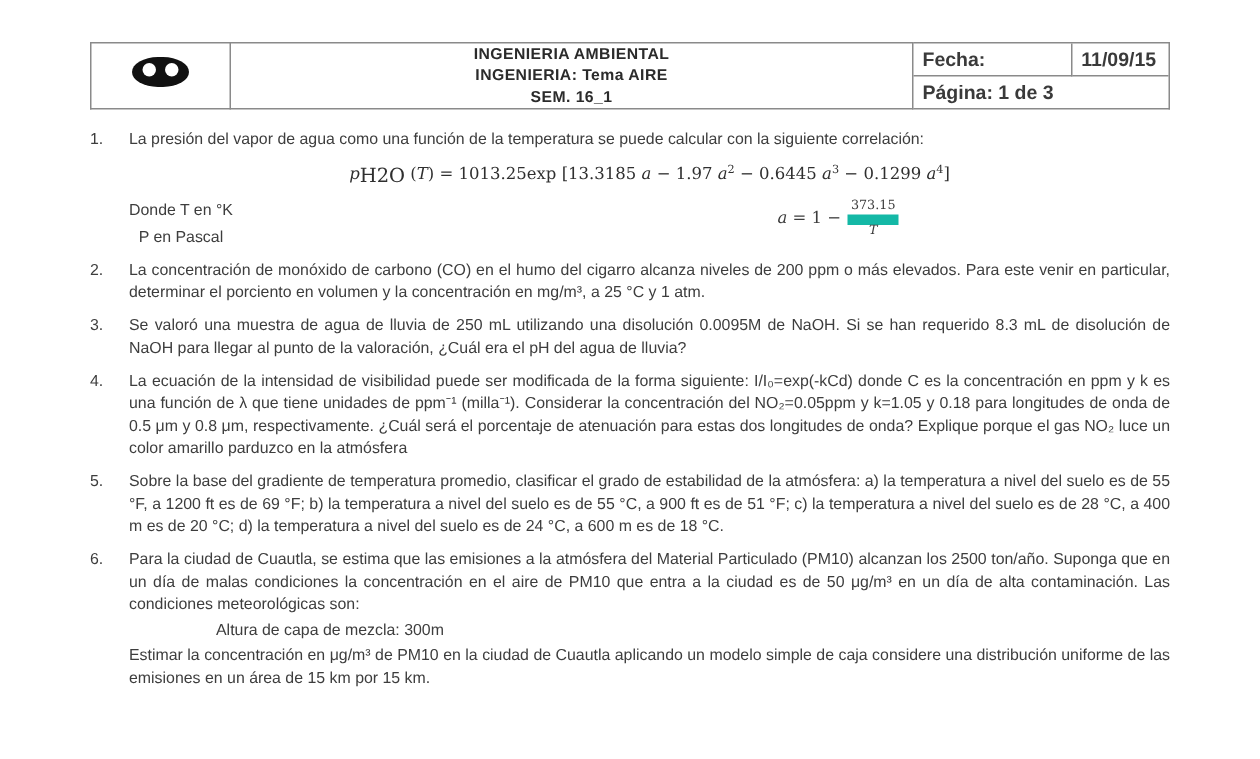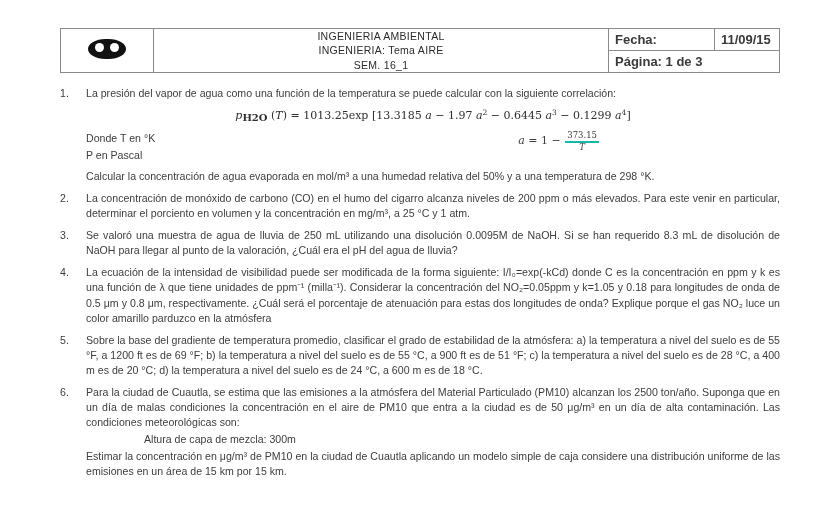--- a/index.html
+++ b/index.html
@@ -56,21 +56,21 @@
     height: 9px;
     background: #fff;
     border-radius: 50%;
   }
   .logo-shape:before { left: 7px; }
   .logo-shape:after  { right: 7px; }
 
   .hdr-center {
     text-align: center;
     font-size: 10.5px;
-    font-weight: normal;
+    font-weight: bold;
     letter-spacing: .3px;
     line-height: 1.35;
     padding: 3px 4px;
     color: #2b2b2b;
   }
   .hdr-center div { white-space: nowrap; }
 
   .hdr-right {
     width: 170px;
     padding: 0;
@@ -121,39 +121,39 @@
 
   
   .formula {
     text-align: center;
     font-family: "DejaVu Serif", serif;
     font-size: 11px;
     margin: 7px 0 6px 0;
     color: #2f2f2f;
   }
   .it { font-style: italic; }
-  .sub { font-size: 10px; vertical-align: -2px; font-weight: bold; }
+  .sub { font-size: 13px; vertical-align: -2px; }
   .sup { font-size: 7.5px; vertical-align: 4px; }
   .frac {
     display: inline-block;
     vertical-align: middle;
     text-align: center;
     font-size: 8.5px;
     line-height: 1.1;
     margin: 0 1px;
   }
-  .frac .n { display: block; border-bottom: 2px solid #14b8a6; padding: 0 2px; }
+  .frac .n { display: block; border-bottom: 7px solid #14b8a6; padding: 0 2px; }
   .frac .d { display: block; padding: 0 2px; }
 
   .eqrow {
     display: flex;
     align-items: flex-start;
     margin-top: 4px;
   }
-  .eqleft { flex: 0 0 auto; }
+  .eqleft { flex: 0 0 auto; text-align: center; }
   .eqright {
     margin-left: auto;
     margin-right: 180px;
     font-family: "DejaVu Serif", serif;
     font-size: 11px;
   }
   .donde { font-size: 10.6px; }
 </style>
 </head>
 <body>
@@ -202,21 +202,20 @@
         <div class="eqrow">
           <div class="eqleft">
             <p class="p donde">Donde T en °K</p>
             <p class="p donde indent1">P en Pascal</p>
           </div>
           <div class="eqright">
             <span class="it">a</span> = 1 − <span class="frac"><span class="n">373.15</span><span class="d"><span class="it">T</span></span></span>
           </div>
         </div>
 
-        <p class="p just gap">Calcular la concentración de agua evaporada en mol/m³ a una humedad relativa del 50% y a una temperatura de 298 °K.</p>
       </div>
     </div>
 
     <div class="item">
       <div class="num">2.</div>
       <div class="body">
         <p class="p just">La concentración de monóxido de carbono (CO) en el humo del cigarro alcanza niveles de 200 ppm o más elevados. Para este venir en particular, determinar el porciento en volumen y la concentración en mg/m³, a 25 °C y 1 atm.</p>
       </div>
     </div>
 

